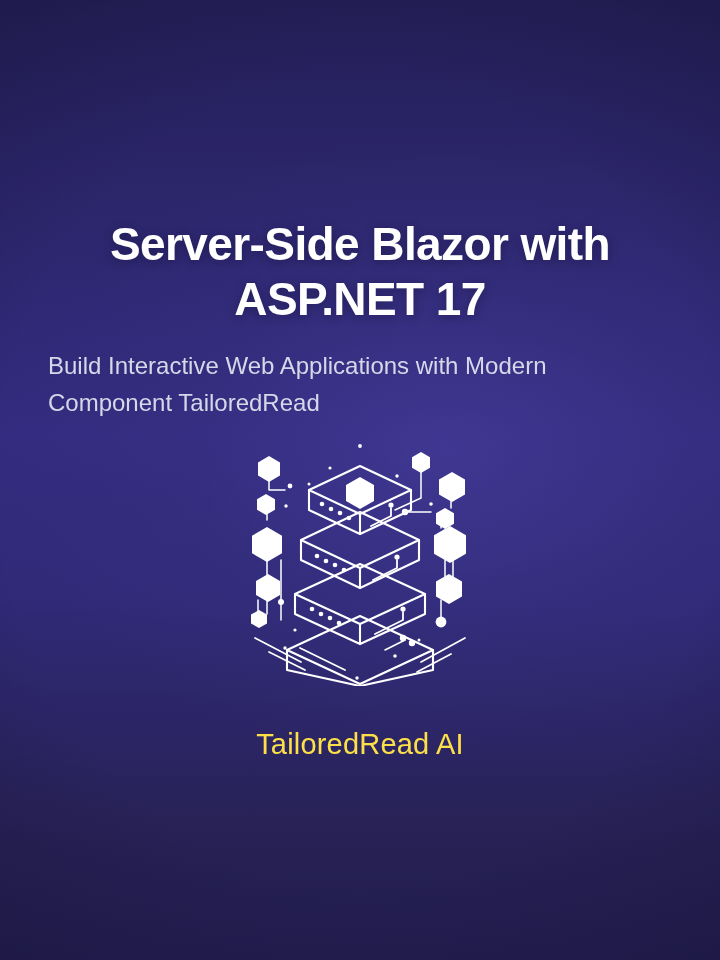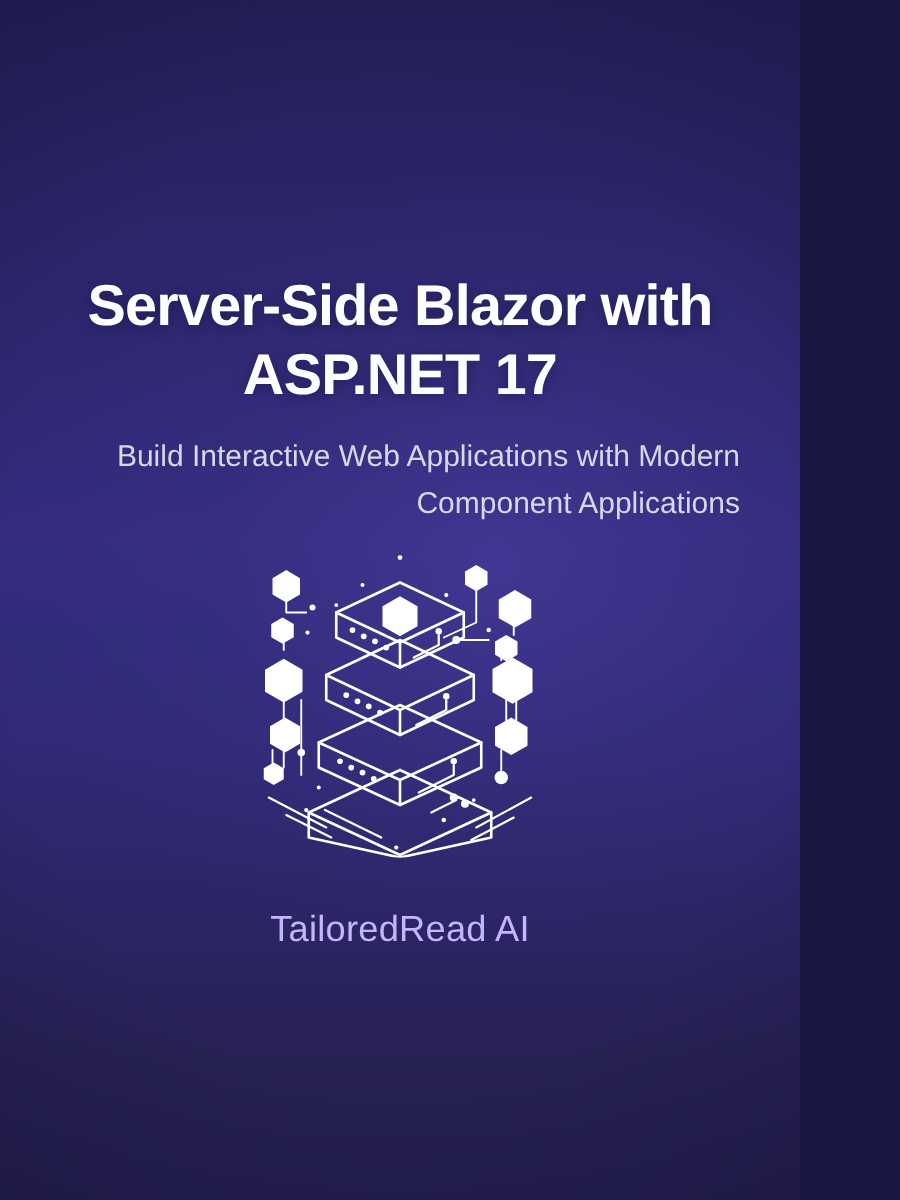--- a/index.html
+++ b/index.html
@@ -9,21 +9,21 @@
   }
   body {
     width: 720px;
     height: 960px;
     overflow: hidden;
     font-family: "Liberation Sans", sans-serif;
   }
 
   #cover {
     position: relative;
-    width: 640px;
+    width: 720px;
     height: 960px;
     overflow: hidden;
     background: #2a2468;
   }
 
   
   .bg-base {
     position: absolute;
     inset: 0;
     background: linear-gradient(180deg,
@@ -72,21 +72,21 @@
     padding: 0 56px;
     box-sizing: border-box;
     text-shadow: 0 2px 10px rgba(10, 8, 35, 0.35);
   }
 
   .subtitle {
     position: absolute;
     top: 323px;
     left: 0;
     right: 0;
-    text-align: right;
+    text-align: left;
     color: #d5d8e9;
     font-size: 24px;
     font-weight: normal;
     line-height: 37px;
     padding: 0 48px;
     box-sizing: border-box;
   }
 
   .illustration {
     position: absolute;
@@ -101,21 +101,21 @@
     width: 230px;
     height: 244px;
   }
 
   .brand {
     position: absolute;
     top: 728px;
     left: 0;
     right: 0;
     text-align: center;
-    color: #c4b5fd;
+    color: #fde047;
     font-size: 29px;
     font-weight: normal;
     letter-spacing: 0.2px;
   }
 </style>
 </head>
 <body>
 
 <div id="cover">
 
@@ -127,21 +127,21 @@
 
     <h1 class="title">
       <span>Server-Side Blazor with</span>
       <br>
       <span>ASP.NET 17</span>
     </h1>
 
     <p class="subtitle">
       <span>Build Interactive Web Applications with Modern</span>
       <br>
-      <span>Component Applications</span>
+      <span>Component TailoredRead</span>
     </p>
 
     <div class="illustration">
       <svg viewBox="0 0 230 244" xmlns="http://www.w3.org/2000/svg" fill="none" stroke="#ffffff" stroke-width="2.1" stroke-linecap="round" stroke-linejoin="round">
 
         <g>
 
           <path d="M24 32 L24 48 L40 48" stroke-width="1.5"></path>
           <path d="M22 62 L22 78" stroke-width="1.5"></path>
           <path d="M22 92 L22 140" stroke-width="1.5"></path>

